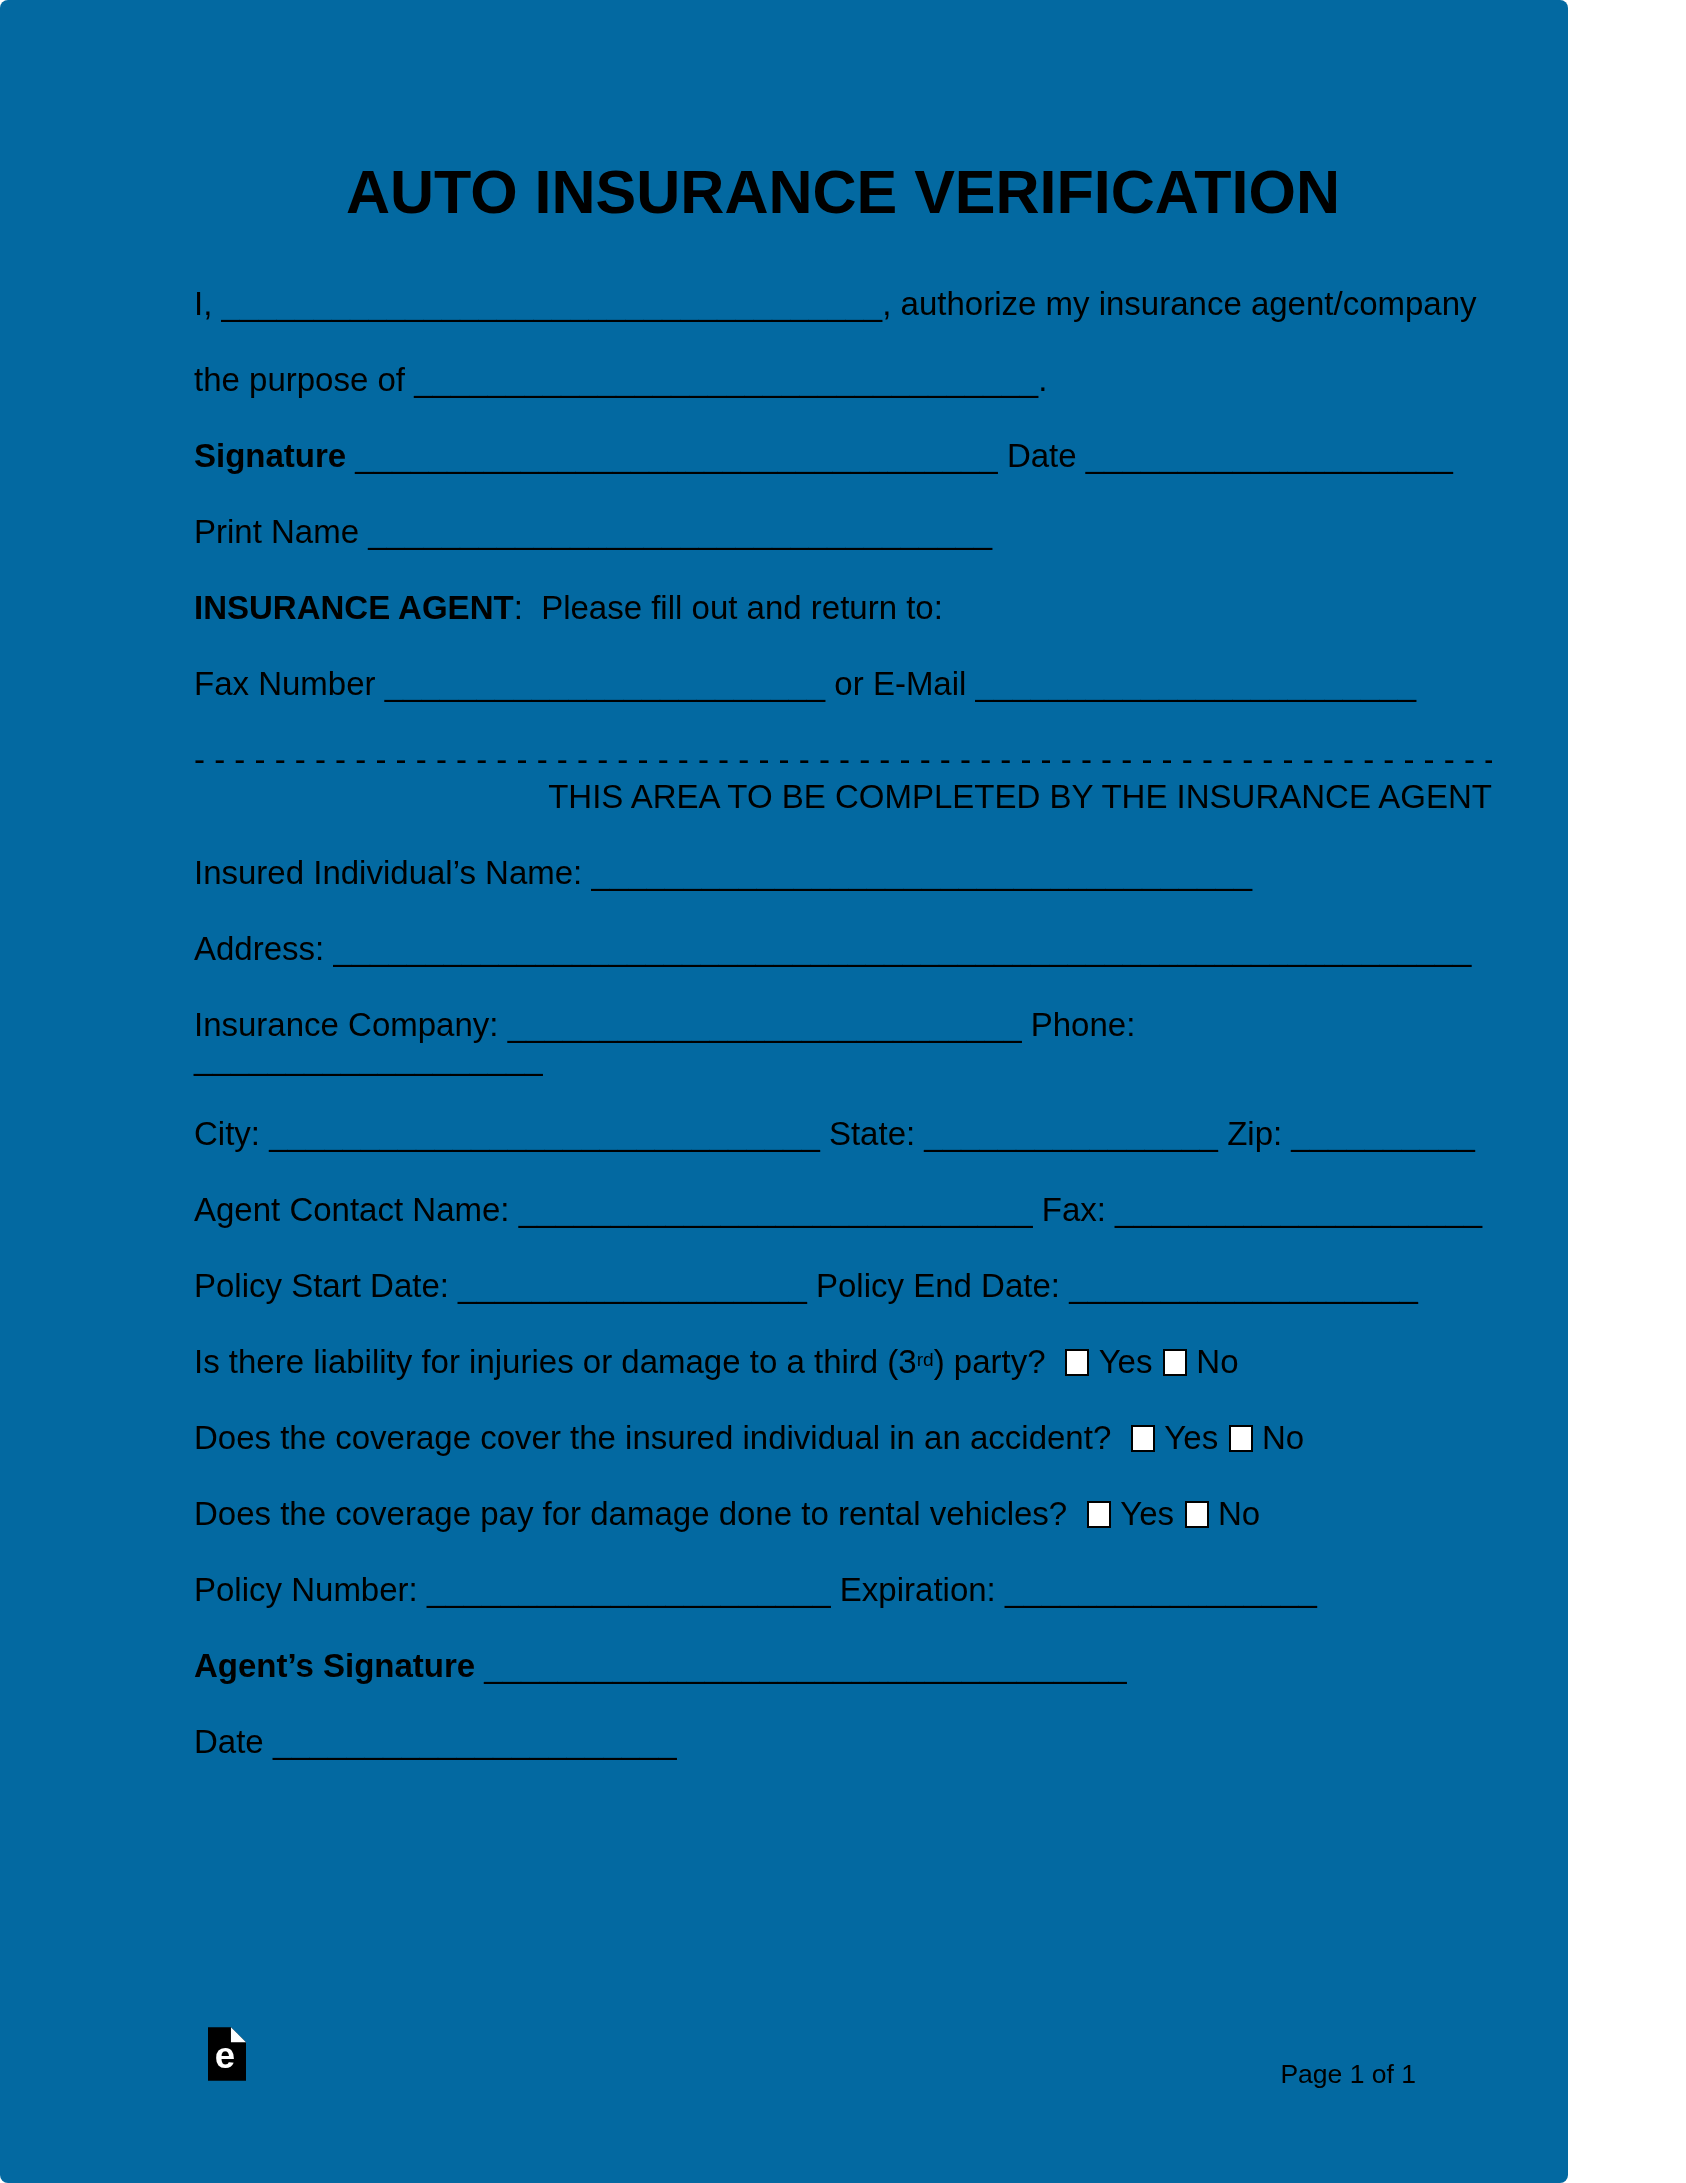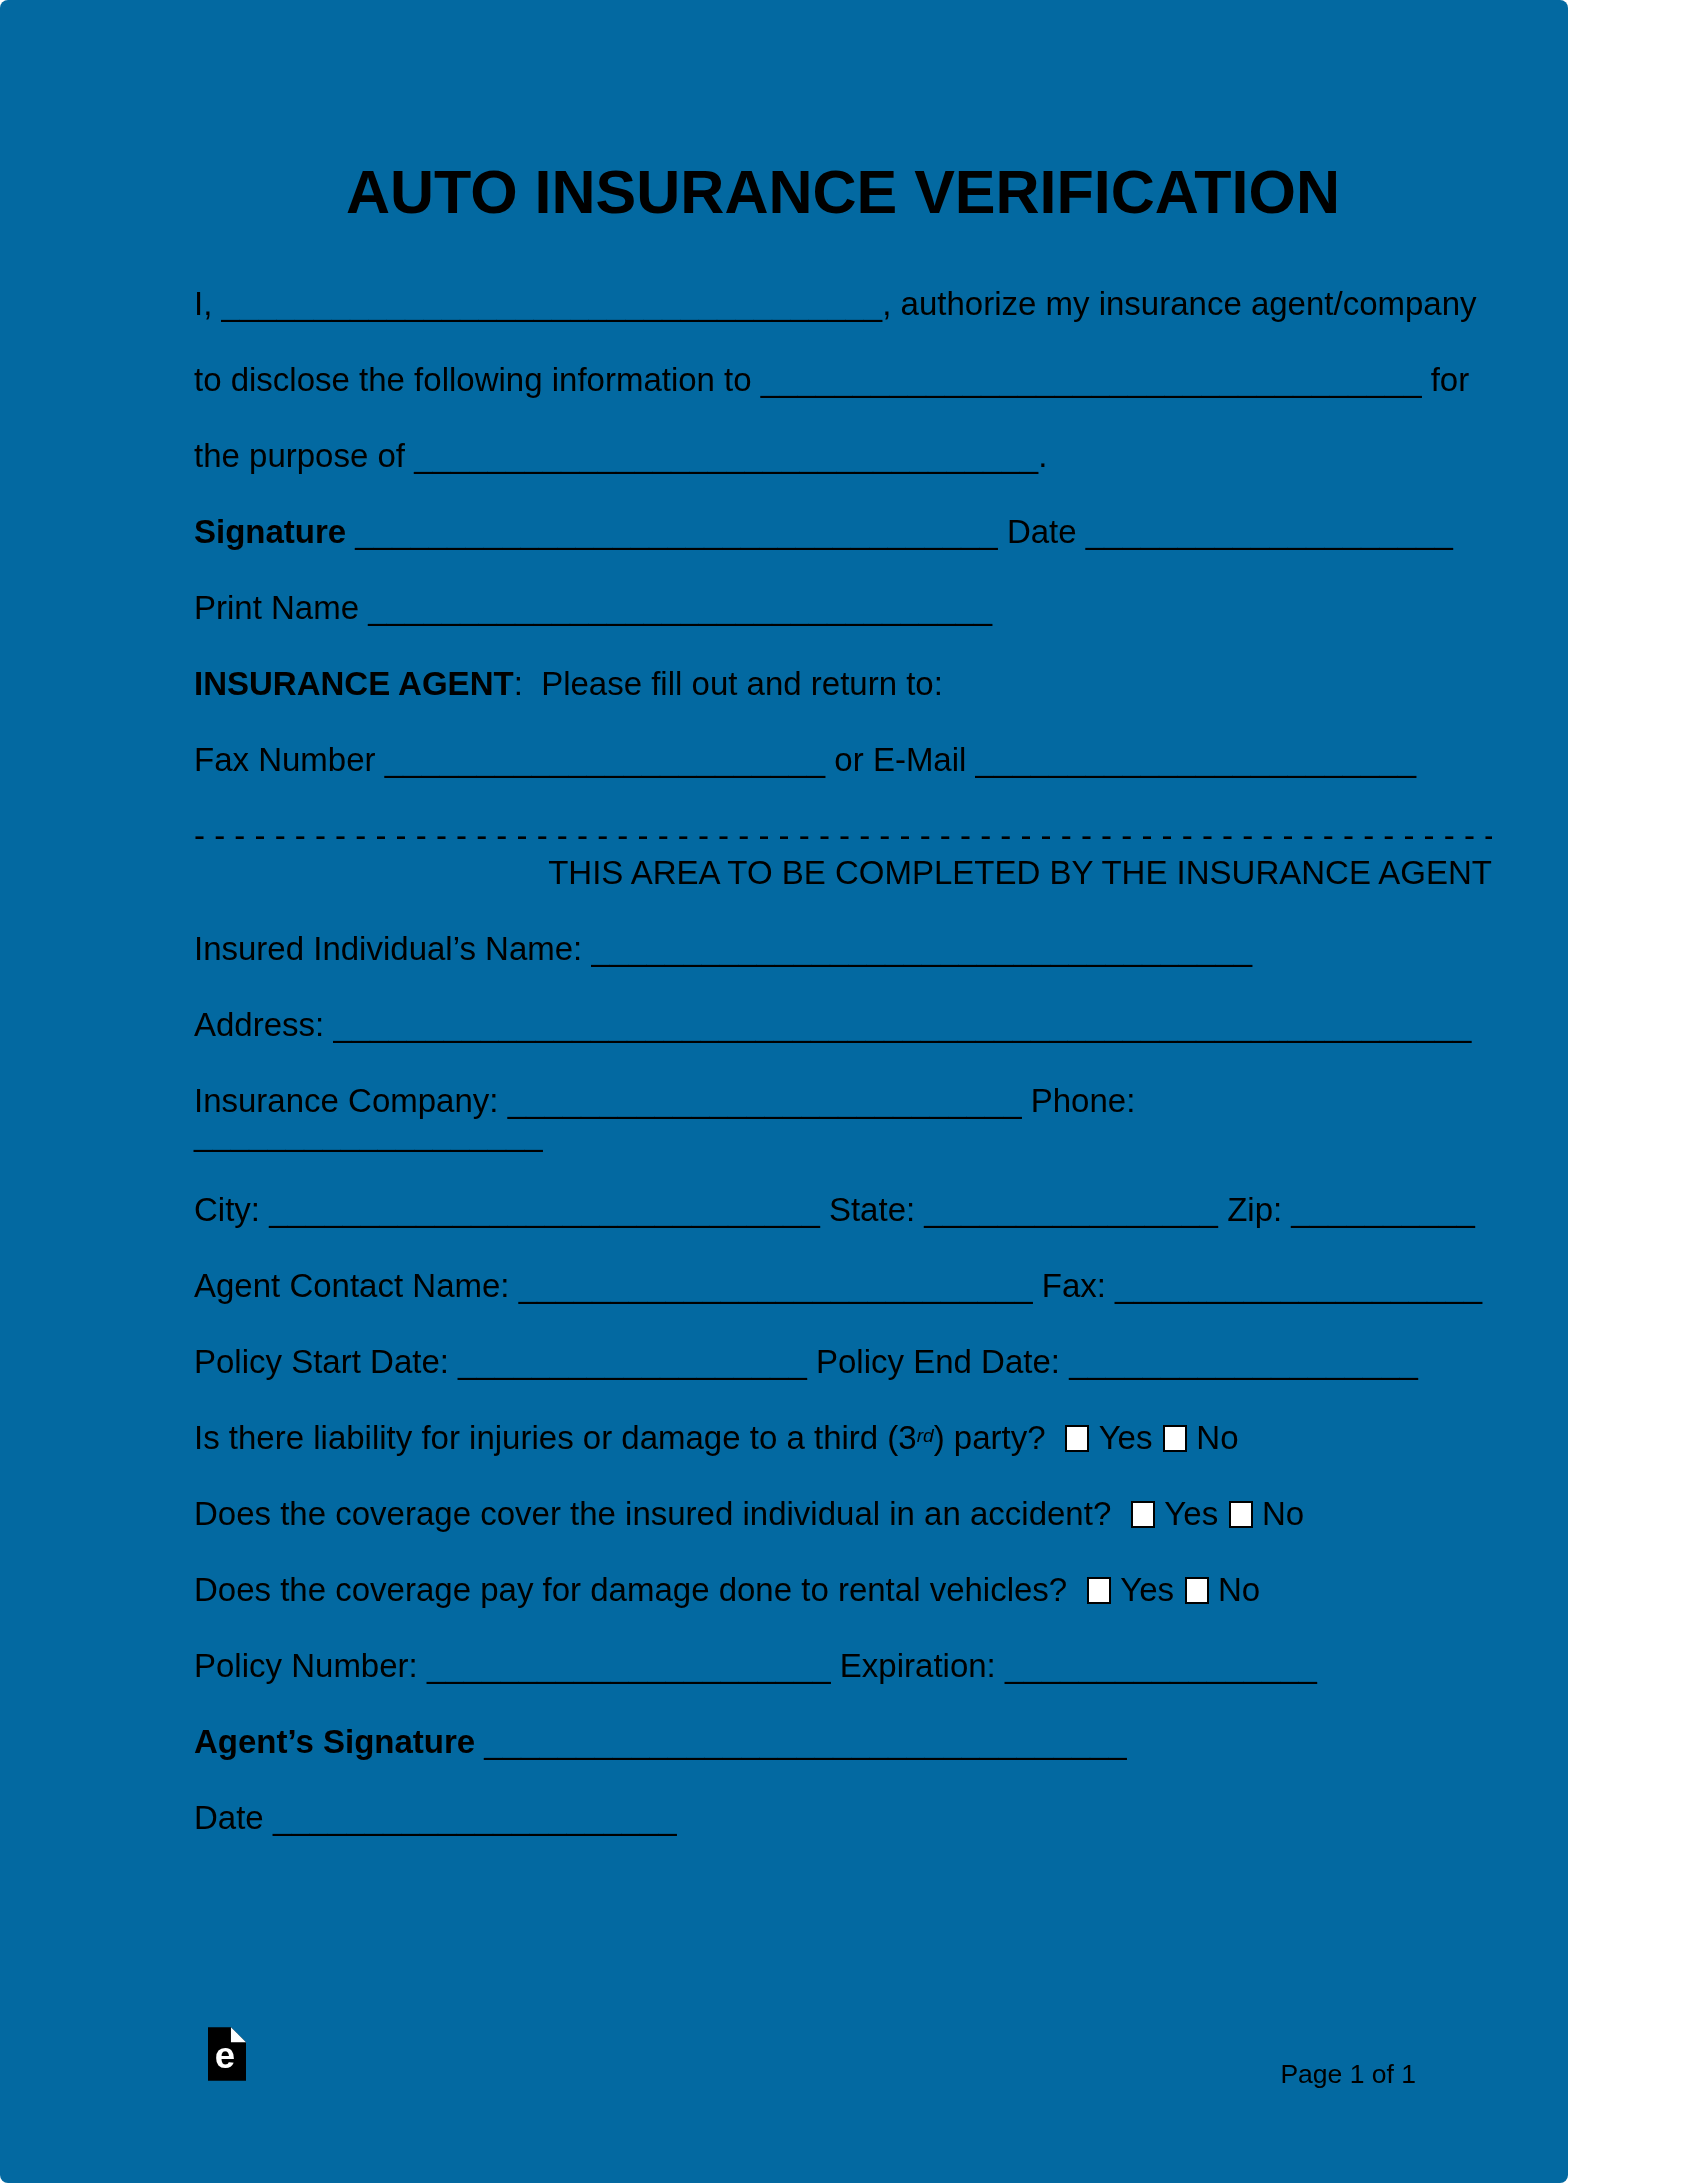--- a/index.html
+++ b/index.html
@@ -51,21 +51,20 @@
     border:2px solid #000;
     box-sizing:border-box;
     vertical-align:-2.6px;
     margin:0 9.3px 0 10.6px;
     background:#fff;
   }
   sup.ord {
     font-size:0.58em;
     line-height:0;
     vertical-align:0.38em;
-    font-style:italic;
   }
   .footer-logo {
     position:absolute;
     left:208px;
     top:2027px;
     width:38px;
     height:54px;
   }
   .page-num {
     position:absolute;
@@ -78,23 +77,20 @@
 </head>
 <body>
 
 <div class="sheet">
   <div class="content">
 
     <h1 class="title">AUTO INSURANCE VERIFICATION</h1>
 
     <p class="row first-para">
       <span>I, </span><span class="blank">____________________________________</span><span>, authorize my insurance agent/company</span>
-    </p>
-    <p class="row">
-      <span>to disclose the following information to </span><span class="blank">____________________________________</span><span> for</span>
     </p>
     <p class="row">
       <span>the purpose of </span><span class="blank">__________________________________</span><span>.</span>
     </p>
 
     <p class="row gap-top">
       <span class="b">Signature </span><span class="blank">___________________________________</span><span> Date </span><span class="blank">____________________</span>
     </p>
     <p class="row">
       <span>Print Name </span><span class="blank">__________________________________</span>

